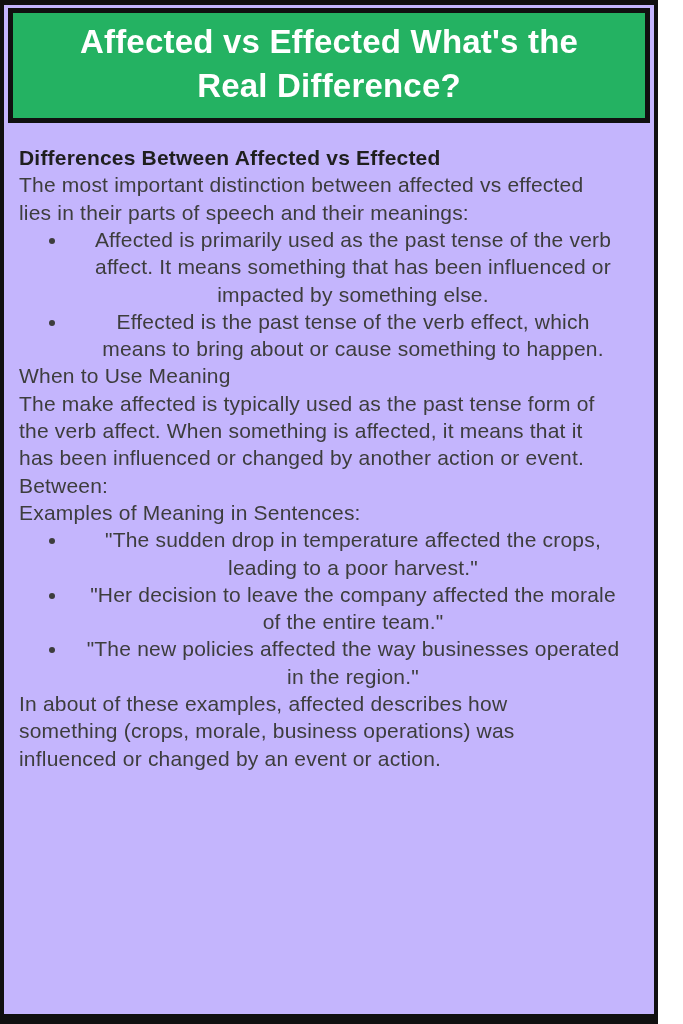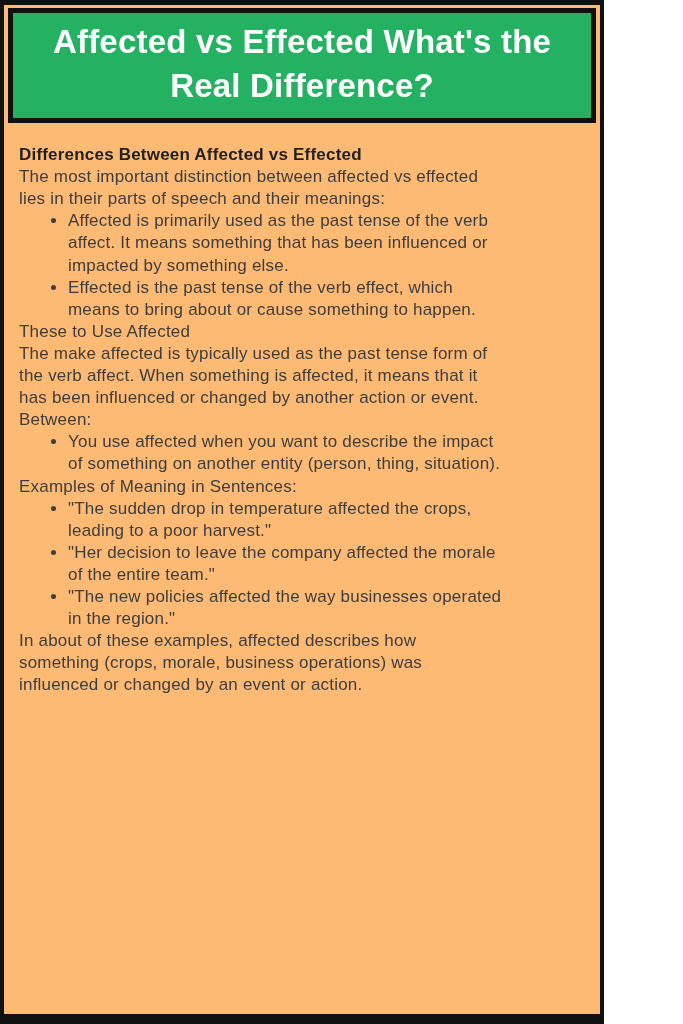--- a/index.html
+++ b/index.html
@@ -9,23 +9,23 @@
   }
   body {
     width: 683px;
     height: 1024px;
     font-family: "Liberation Sans", sans-serif;
     position: relative;
     overflow: hidden;
   }
   .page {
     box-sizing: border-box;
-    width: 604px;
+    width: 658px;
     height: 1024px;
-    background: #fdba74;
+    background: #c4b5fd;
     border: 4px solid #101010;
     border-bottom-width: 10px;
     border-top-width: 5px;
   }
   .header-box {
     box-sizing: border-box;
     margin: 3px 4px 0 4px;
     background: #24b262;
     border: 5px solid #101010;
     text-align: center;
@@ -36,38 +36,39 @@
     font-weight: bold;
     font-size: 33px;
     line-height: 1.32;
     white-space: pre-line;
     letter-spacing: 0.2px;
   }
   .content {
     margin-top: 21px;
     padding: 0 16px 0 15px;
     color: #3d3d3d;
-    font-size: 17px;
+    font-size: 21px;
     line-height: 1.3;
     letter-spacing: 0.2px;
   }
   .content p {
     margin: 0;
     white-space: pre-line;
   }
   .content p.heading {
     font-weight: bold;
     color: #1f1f1f;
   }
   .content ul {
     margin: 0;
     padding-left: 49px;
   }
   .content li {
     white-space: pre-line;
+    text-align: center;
   }
   .content li::marker {
     color: #3d3d3d;
   }
 </style>
 </head>
 <body>
 
 <div class="page">
 
@@ -85,34 +86,30 @@
 
     <ul>
       <li>Affected is primarily used as the past tense of the verb
 affect. It means something that has been influenced or
 impacted by something else.</li>
       <li>Effected is the past tense of the verb effect, which
 means to bring about or cause something to happen.</li>
     </ul>
 
 
-    <p>These to Use Affected</p>
+    <p>When to Use Meaning</p>
 
     <p>The make affected is typically used as the past tense form of
 the verb affect. When something is affected, it means that it
 has been influenced or changed by another action or event.</p>
 
     <p>Between:</p>
 
 
 
-    <ul>
-      <li>You use affected when you want to describe the impact
-of something on another entity (person, thing, situation).</li>
-    </ul>
 
     <p>Examples of Meaning in Sentences:</p>
 
     <ul>
       <li>"The sudden drop in temperature affected the crops,
 leading to a poor harvest."</li>
       <li>"Her decision to leave the company affected the morale
 of the entire team."</li>
       <li>"The new policies affected the way businesses operated
 in the region."</li>

